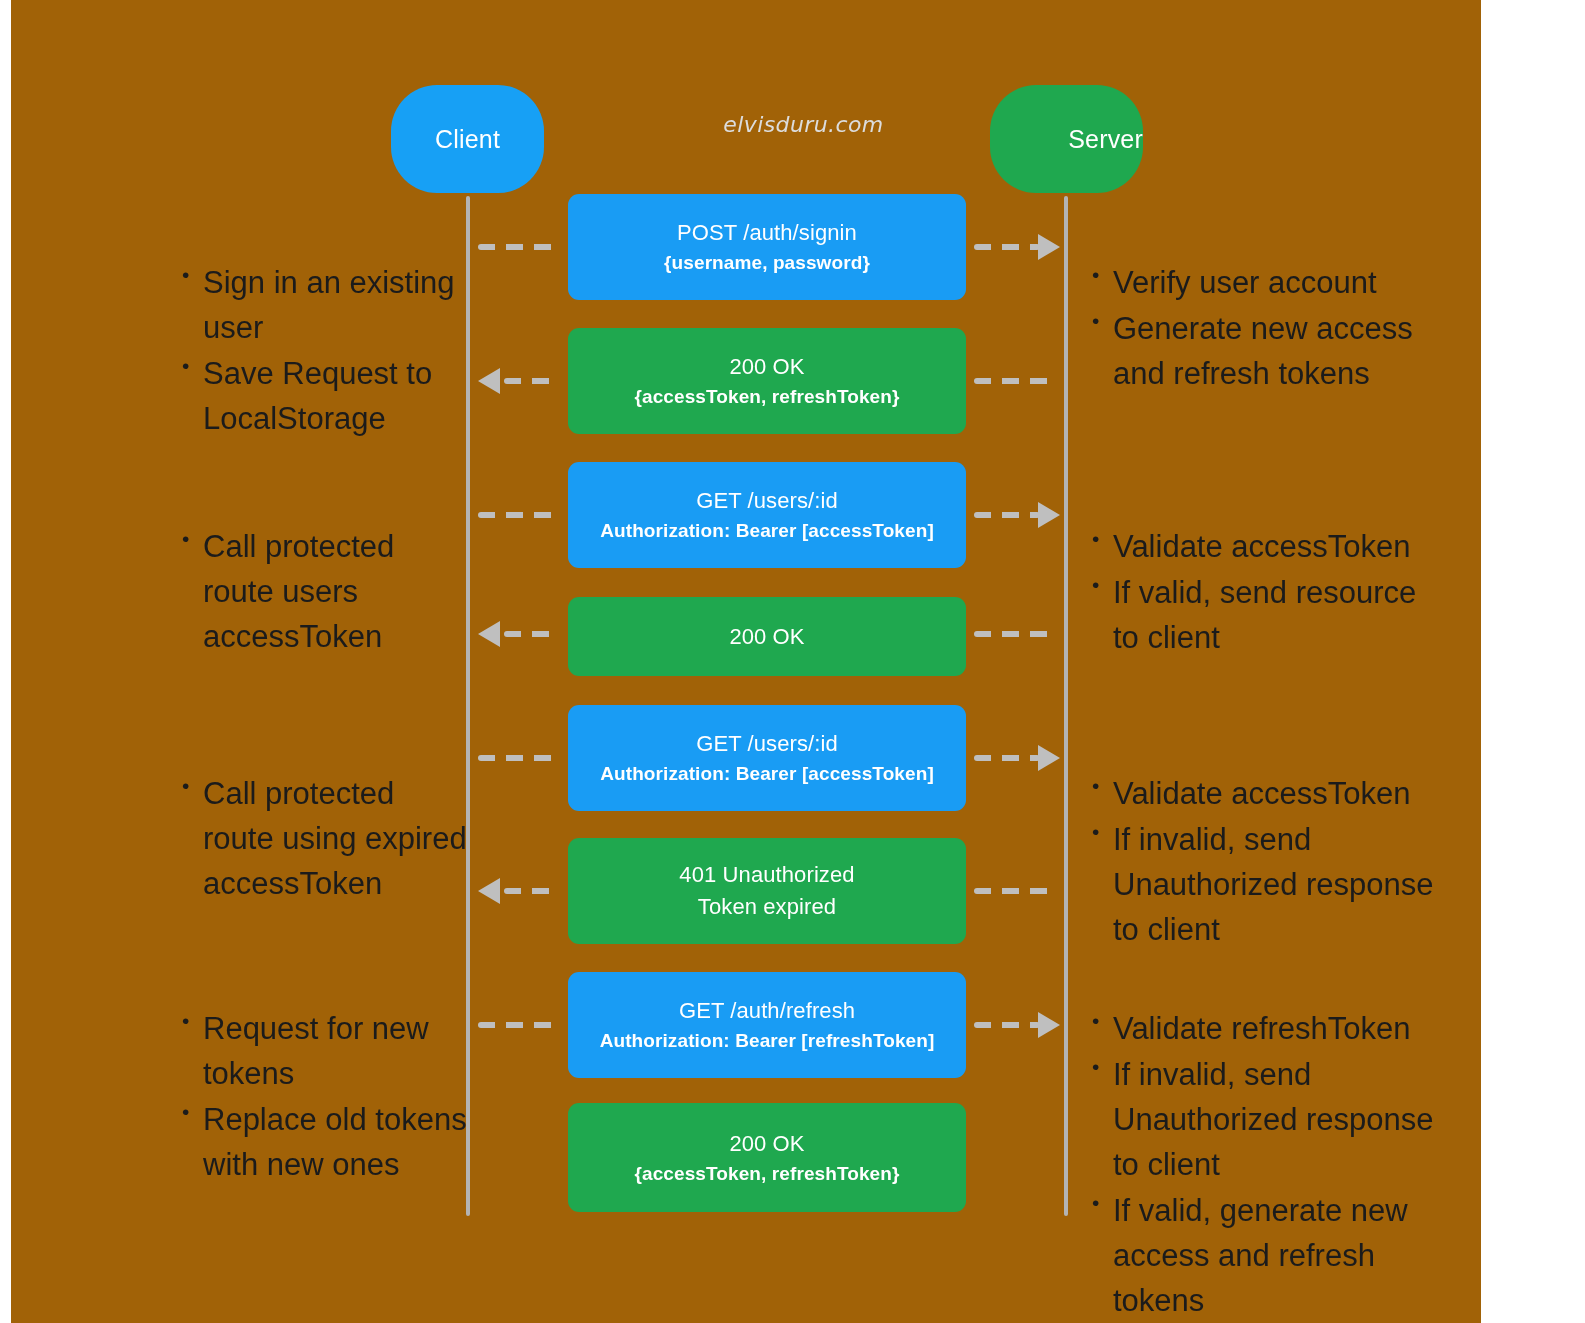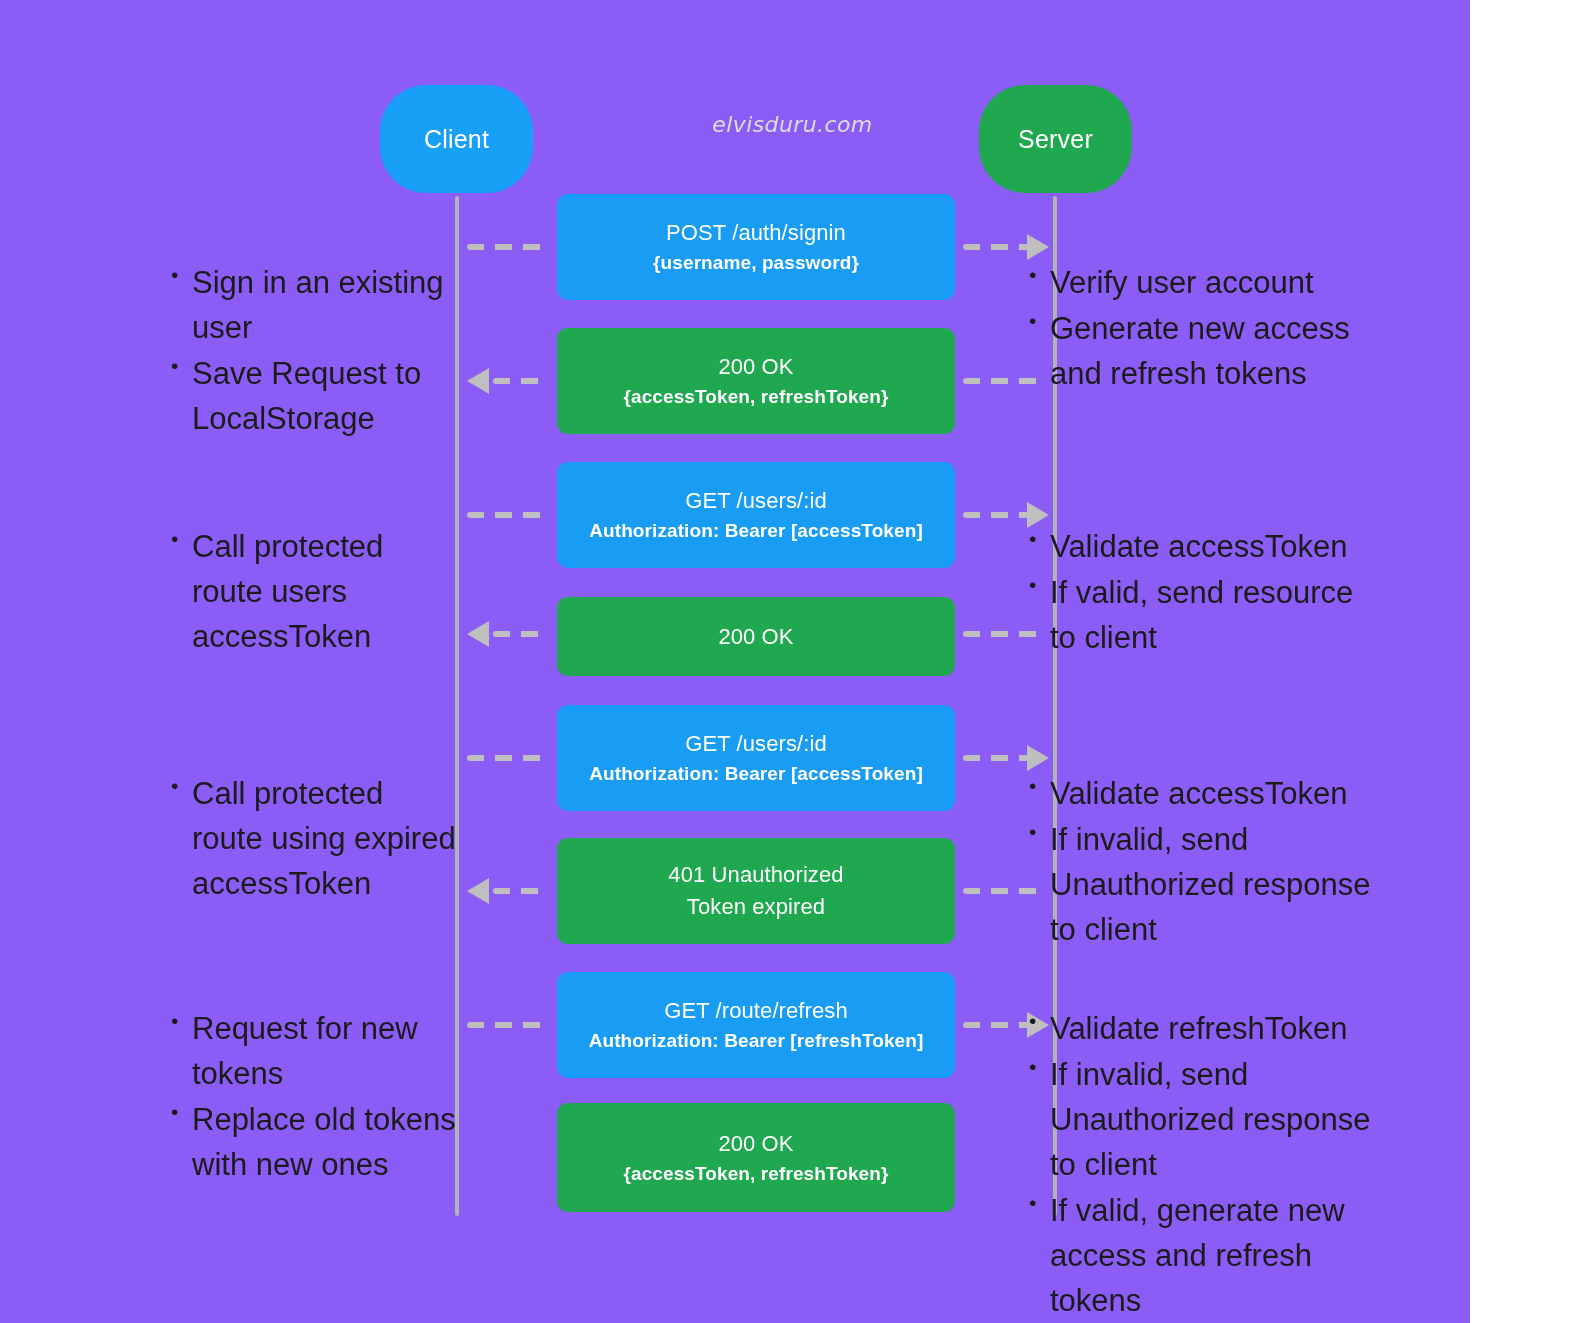--- a/index.html
+++ b/index.html
@@ -9,21 +9,22 @@
     height: 1323px;
     background: #ffffff;
     font-family: "Liberation Sans", sans-serif;
     overflow: hidden;
   }
 
   #diagram {
     position: relative;
     width: 1470px;
     height: 1323px;
-    background: #8b5cf6;
+    background: #a16207;
+    margin-left: 11px;
   }
 
   
   .actor {
     position: absolute;
     display: flex;
     align-items: center;
     justify-content: center;
     border-radius: 46px;
     color: #ffffff;
@@ -31,20 +32,21 @@
     font-weight: 400;
     letter-spacing: .2px;
   }
   .actor-client {
     left: 380px; top: 85px; width: 153px; height: 108px;
     background: #17a0f5;
   }
   .actor-server {
     left: 979px; top: 85px; width: 153px; height: 108px;
     background: #1fa84f;
+    justify-content: flex-end;
   }
 
   
   .lifeline {
     position: absolute;
     top: 196px;
     width: 4px;
     height: 1020px;
     background: #b4b4b4;
     border-radius: 2px;
@@ -140,21 +142,21 @@
   }
   .notes li::before {
     content: "\2022";
     position: absolute;
     left: 3px;
     top: -1px;
     font-size: 21px;
     color: #1b1b1b;
   }
   .notes-left  { left: 168px; width: 290px; }
-  .notes-right { left: 1026px; width: 340px; }
+  .notes-right { left: 1078px; width: 340px; }
 </style>
 </head>
 <body>
 
 <div id="diagram">
 
   <div class="actor actor-client">
     <span>Client</span>
   </div>
   <div class="actor actor-server">
@@ -207,21 +209,21 @@
 
   <div class="msg res" style="top:838px;height:106px;">
     <div class="l1">401 Unauthorized</div>
     <div class="l1">Token expired</div>
   </div>
   <div class="dash" style="left:493px;width:56px;top:888px;"></div>
   <div class="arrowhead left" style="left:467px;top:878px;"></div>
   <div class="dash dash-right-full" style="top:888px;"></div>
 
   <div class="msg req" style="top:972px;height:106px;">
-    <div class="l1">GET /route/refresh</div>
+    <div class="l1">GET /auth/refresh</div>
     <div class="l2">Authorization: Bearer [refreshToken]</div>
   </div>
   <div class="dash dash-left" style="top:1022px;"></div>
   <div class="dash dash-right" style="top:1022px;"></div>
   <div class="arrowhead right" style="left:1027px;top:1012px;"></div>
 
   <div class="msg res" style="top:1103px;height:109px;">
     <div class="l1">200 OK</div>
     <div class="l2">{accessToken, refreshToken}</div>
   </div>

